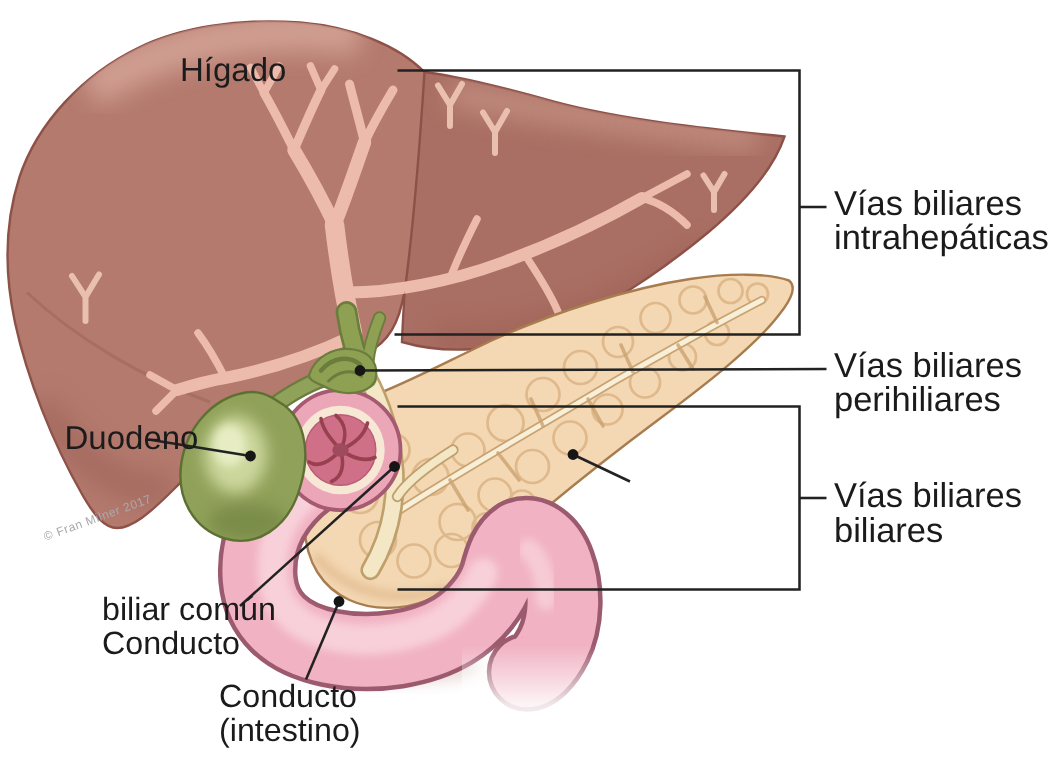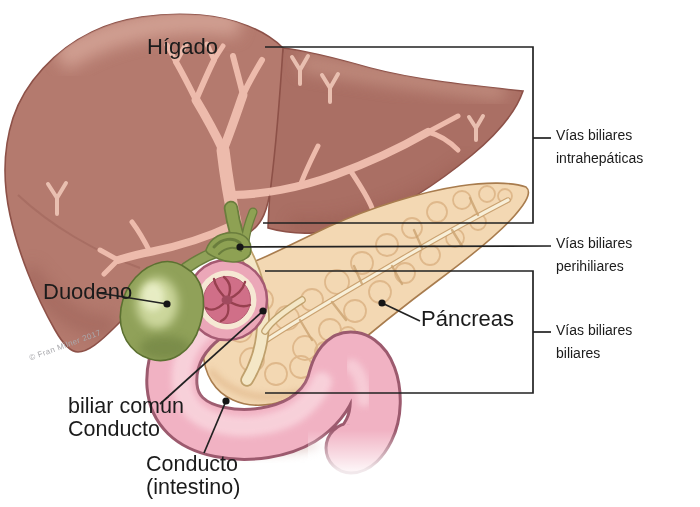--- a/index.html
+++ b/index.html
@@ -6,21 +6,21 @@
   .stage{
     position:relative;width:700px;height:507px;background:#ffffff;overflow:hidden;
     font-family:"Liberation Sans","DejaVu Sans",sans-serif;
   }
   .stage svg{position:absolute;left:0;top:0;}
   .lbl{
     position:absolute;color:#1b1b1b;white-space:nowrap;
     font-family:"Liberation Sans","DejaVu Sans",sans-serif;
   }
   .lbl-organ{font-size:21.5px;line-height:22.5px;}
-  .lbl-duct{font-size:14px;line-height:23px;}
+  .lbl-duct{font-size:23px;line-height:23px;}
   .lbl span{display:block;}
   .credit{
     position:absolute;left:28px;top:354px;width:92px;
     font-size:8px;color:#a9a9ad;transform:rotate(-20deg);transform-origin:left top;
     letter-spacing:.4px;
   }
 </style>
 </head>
 <body>
 
@@ -205,25 +205,24 @@
   </g>
   <g fill="#161616">
     <circle cx="167" cy="304" r="3.6"></circle>
     <circle cx="240" cy="247" r="3.6"></circle>
     <circle cx="382" cy="303" r="3.6"></circle>
     <circle cx="263" cy="311" r="3.6"></circle>
     <circle cx="226" cy="401" r="3.6"></circle>
   </g>
 </svg>
 
-<div class="lbl lbl-organ" style="left:147px;top:36px;font-size:22px;">Hígado</div>
+<div class="lbl lbl-organ" style="left:120px;top:36px;font-size:22px;">Hígado</div>
 
 <div class="lbl lbl-organ" style="left:43px;top:281px;font-size:22px;">Duodeno</div>
 
-<div class="lbl lbl-organ" style="left:421px;top:308px;font-size:22px;">Páncreas</div>
 
 <div class="lbl lbl-organ" style="left:68px;top:395px;">
   <span>biliar común</span>
   <span>Conducto</span>
 </div>
 
 <div class="lbl lbl-organ" style="left:146px;top:453px;">
   <span>Conducto</span>
   <span>(intestino)</span>
 </div>

